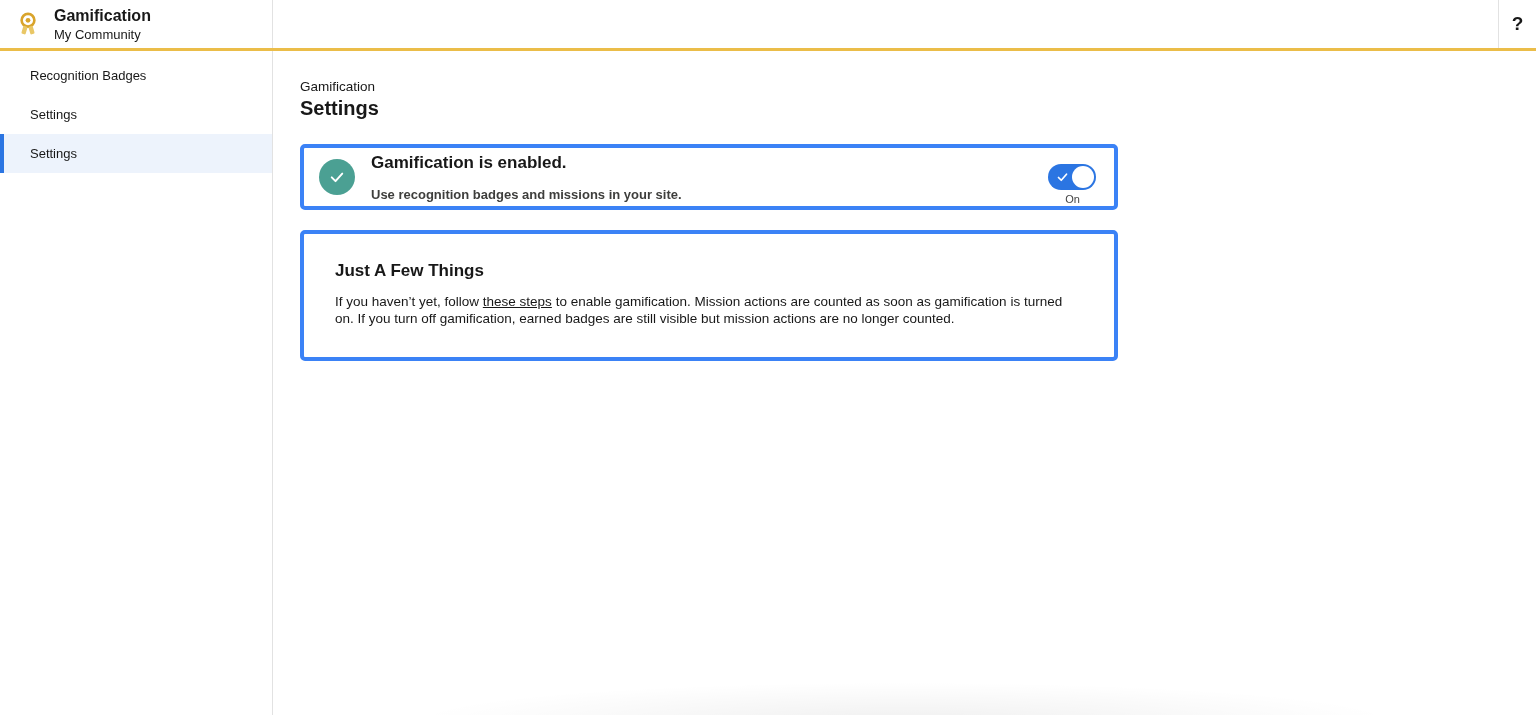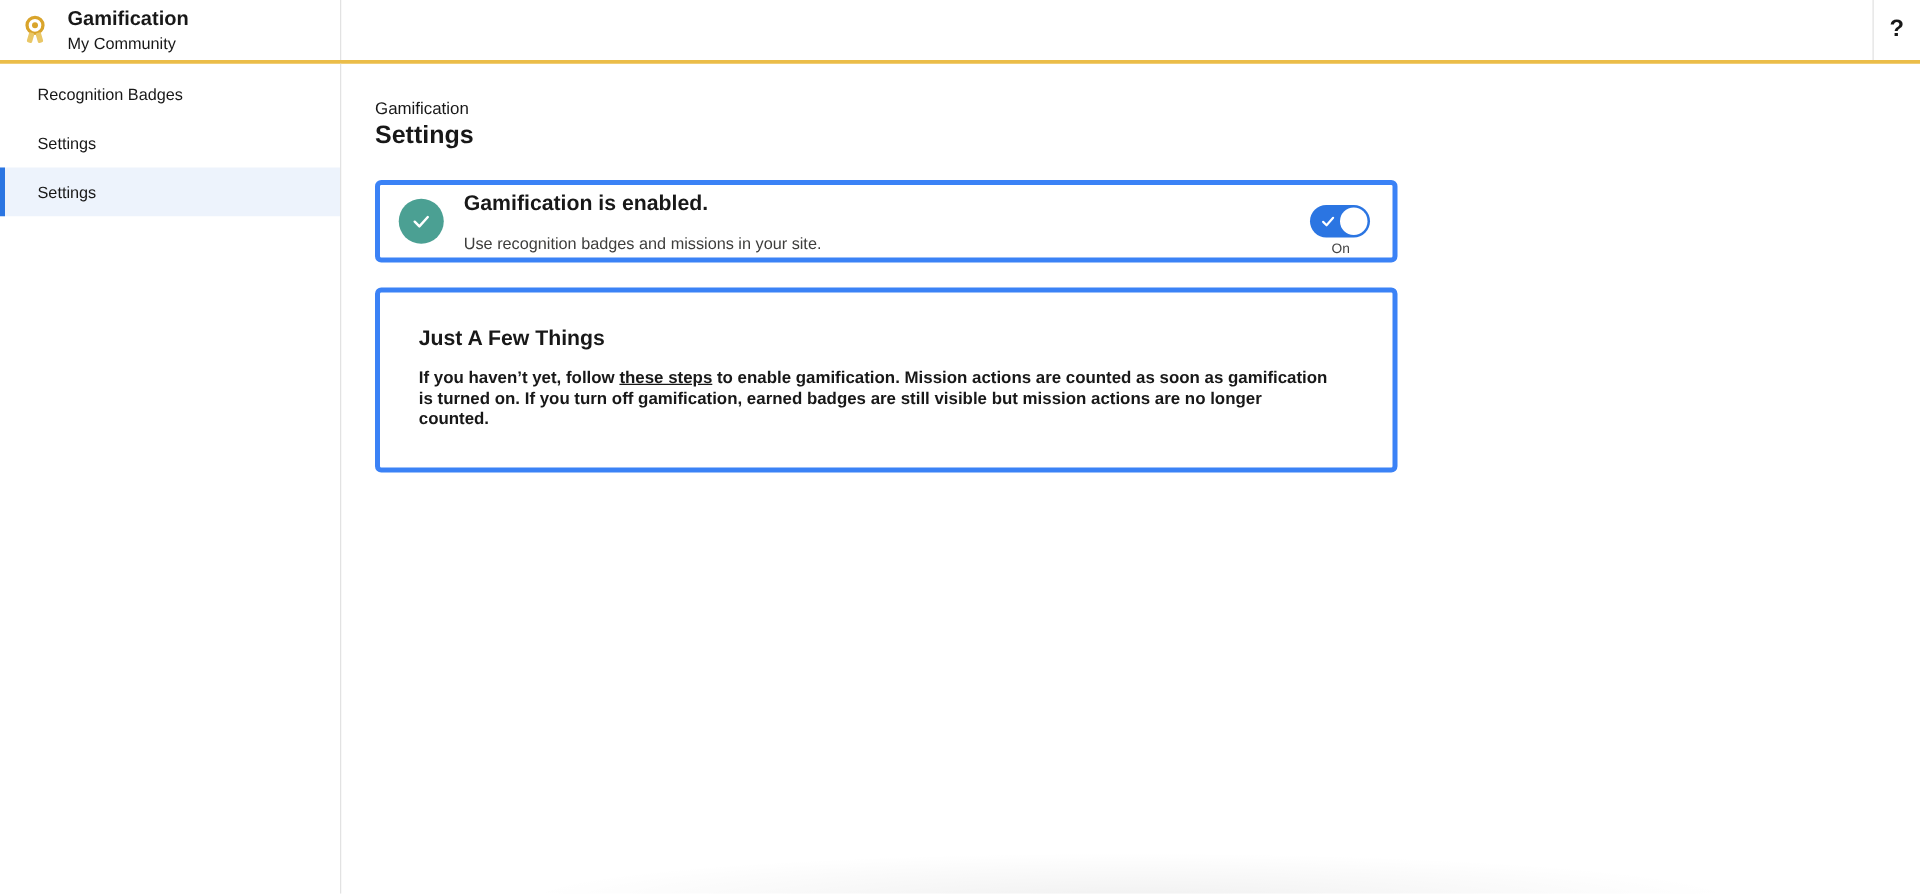--- a/index.html
+++ b/index.html
@@ -108,21 +108,21 @@
   }
   .check-circle {
     width: 36px; height: 36px;
     border-radius: 50%;
     background: #4ba093;
     display: flex; align-items: center; justify-content: center;
     flex: none;
   }
   .status-texts { margin-left: 16px; }
   .status-title { font-size: 17px; font-weight: bold; line-height: 21px; color: #181818; }
-  .status-subtitle { font-size: 13px; font-weight: normal; color: #3e3e3c; line-height: 16px; margin-top: 14px; }
+  .status-subtitle { font-size: 13px; font-weight: bold; color: #3e3e3c; line-height: 16px; margin-top: 14px; }
 
   .toggle-wrap { margin-left: auto; display: flex; flex-direction: column; align-items: center; margin-top: 14px; }
   .toggle {
     width: 48px; height: 26px;
     border-radius: 13px;
     background: #2b75e2;
     position: relative;
     cursor: pointer;
     flex: none;
   }
@@ -136,21 +136,21 @@
   .toggle-check { position: absolute; left: 8px; top: 7px; }
   .toggle-label { font-size: 11px; color: #444444; margin-top: 3px; margin-left: 1px; }
 
   .info-card {
     margin-top: 20px;
     padding: 26px 48px 30px 31px;
   }
   .info-title { font-size: 17px; font-weight: bold; line-height: 21px; }
   .info-body {
     font-size: 13.5px;
-    font-weight: bold;
+    font-weight: normal;
     line-height: 16.5px;
     margin-top: 13px;
     color: #181818;
   }
   .info-link { color: #181818; text-decoration: underline; cursor: pointer; }
 
   .bottom-fade {
     position: absolute;
     left: 60px; right: 60px; bottom: 0;
     height: 42px;

